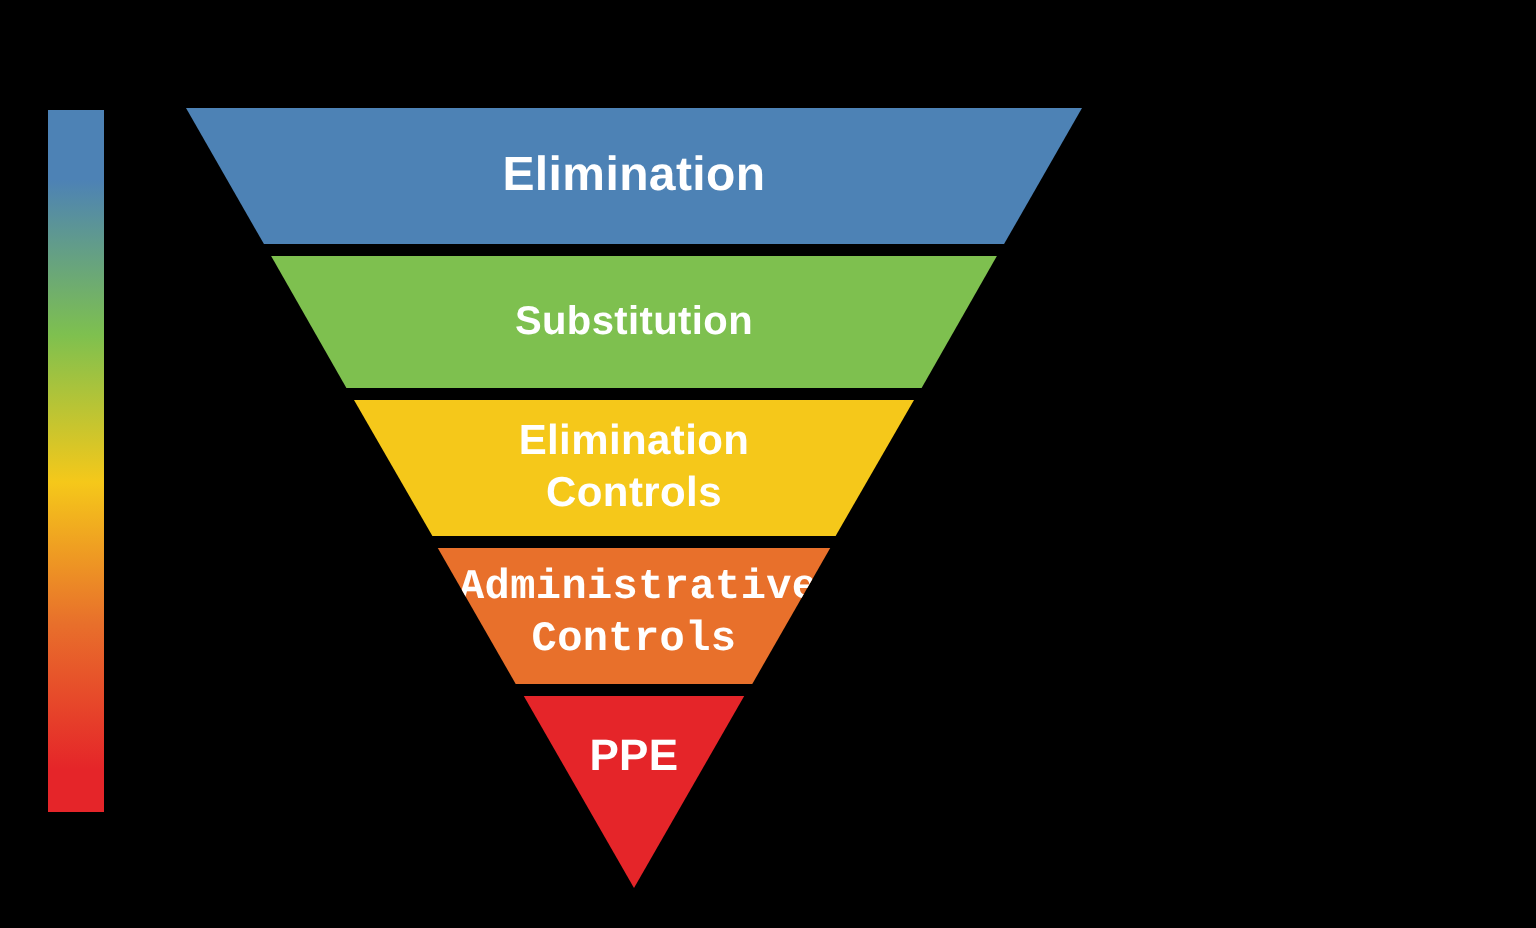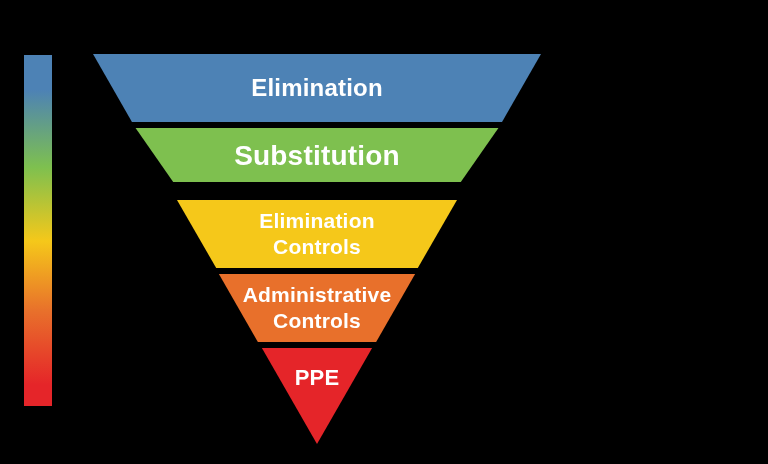--- a/index.html
+++ b/index.html
@@ -49,36 +49,36 @@
   .layer-text {
     line-height: 1.25;
     letter-spacing: 0.2px;
   }
   .layer-1 {
     top: 0px; height: 68px;
     clip-path: polygon(0% 0%, 100% 0%, 91.3% 100%, 8.7% 100%);
     font-size: 24px;
   }
   .layer-2 {
-    top: 74px; height: 54px;
+    top: 74px; height: 66px;
     clip-path: polygon(9.5% 0%, 90.5% 0%, 82.1% 100%, 17.9% 100%);
-    font-size: 28px;
+    font-size: 20px;
   }
   .layer-3 {
     top: 146px; height: 68px;
     clip-path: polygon(18.75% 0%, 81.25% 0%, 72.5% 100%, 27.5% 100%);
     font-size: 21px;
   }
   .layer-3 .layer-text { max-width: 165px; }
   .layer-4 {
     top: 220px; height: 68px;
     clip-path: polygon(28.1% 0%, 71.9% 0%, 63.2% 100%, 36.8% 100%);
     font-size: 21px;
   }
-  .layer-4 .layer-text { max-width: 175px; }
+  .layer-4 .layer-text { max-width: 175px; font-family: Liberation Mono, monospace; }
   .layer-5 {
     top: 294px; height: 96px;
     clip-path: polygon(37.7% 0%, 62.3% 0%, 50% 100%);
     font-size: 22px;
     align-items: flex-start;
     padding-top: 16px;
     box-sizing: border-box;
   }
 </style>
 </head>

